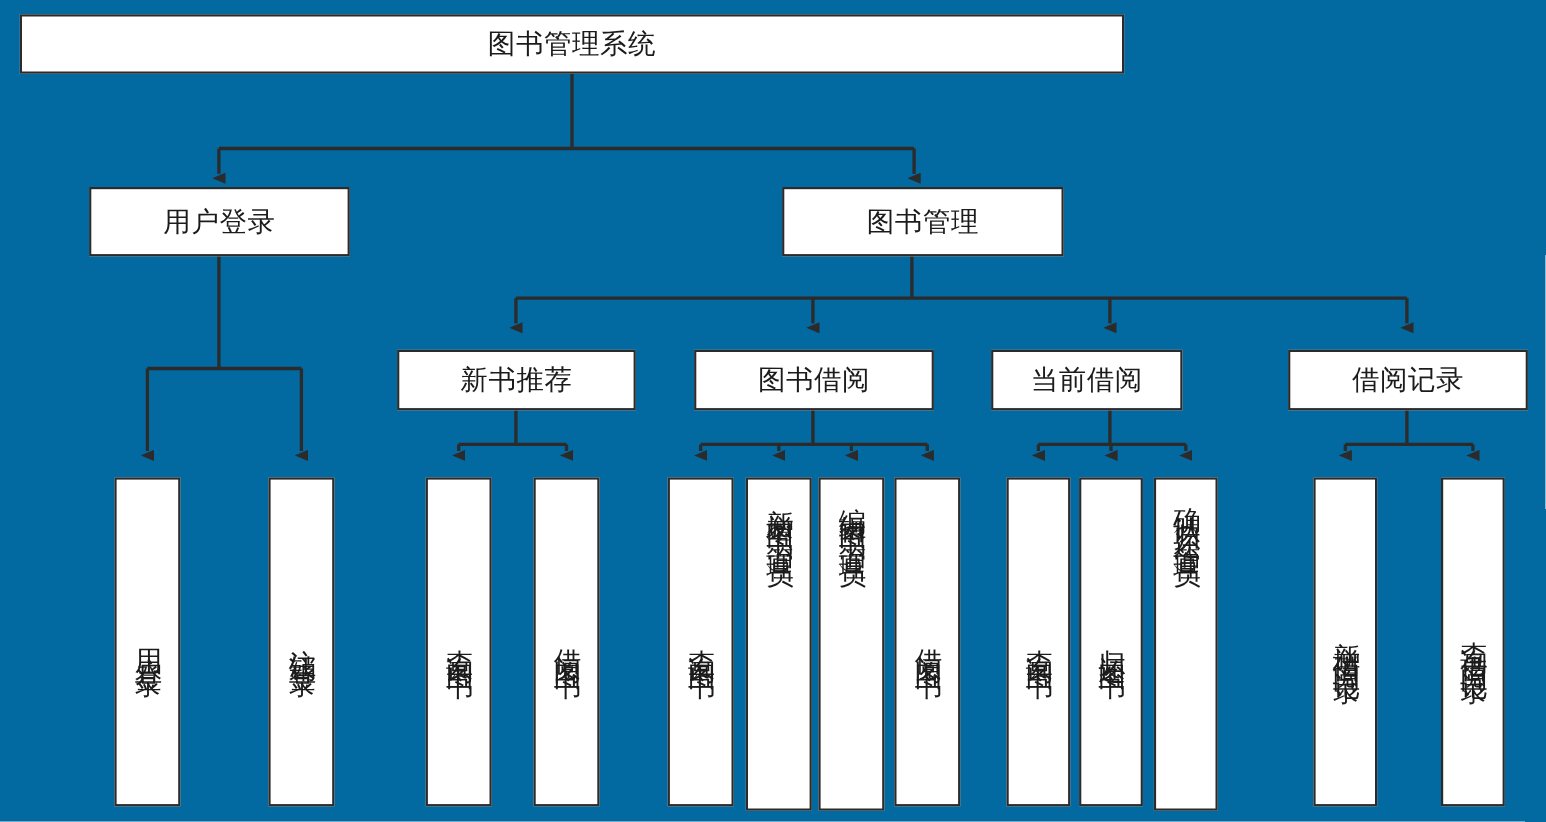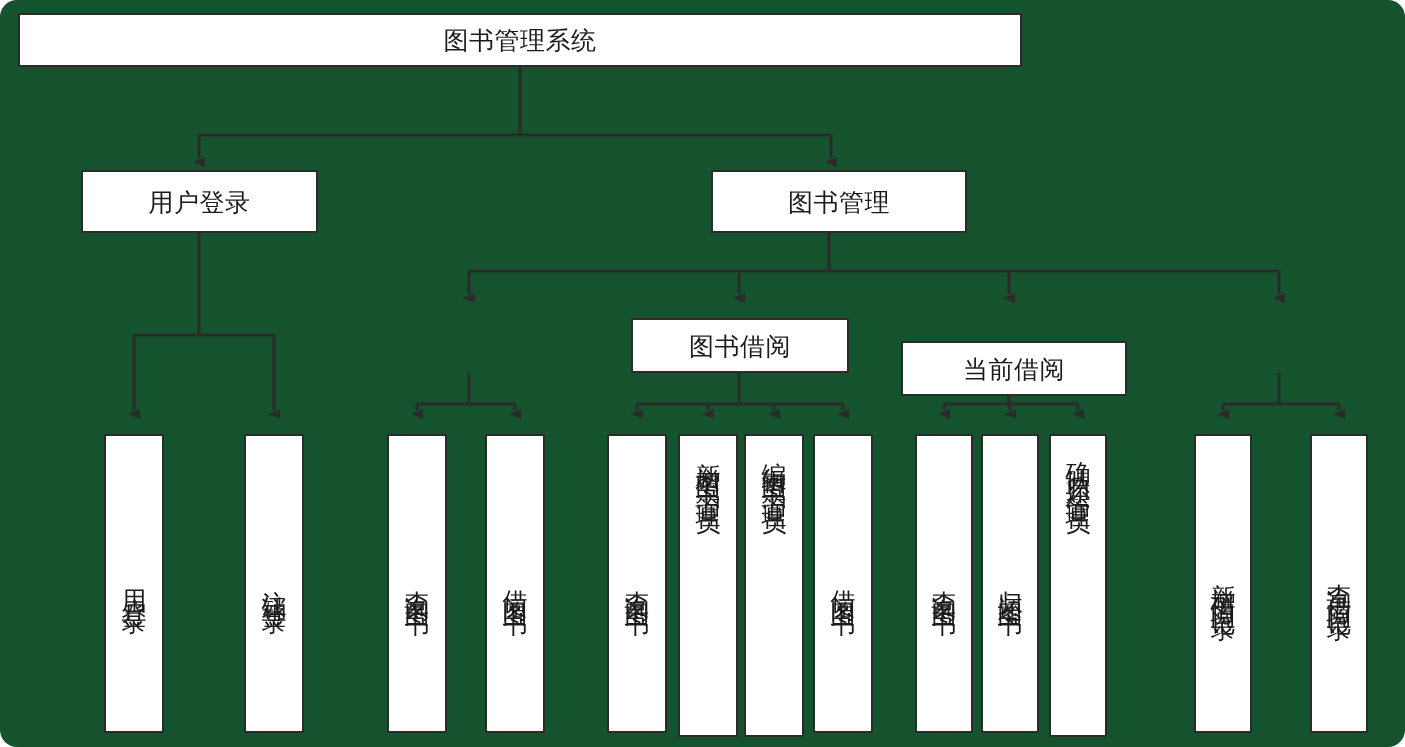--- a/index.html
+++ b/index.html
@@ -8,23 +8,22 @@
     padding: 0;
     background: #ffffff;
   }
   body {
     font-family: "Liberation Sans", "DejaVu Sans", sans-serif;
   }
   #diagram-root {
     position: relative;
     width: 1405px;
     height: 747px;
-    background: #14532d;
+    background: #0369a1;
     overflow: hidden;
-    border-radius: 17px;
   }
   #edges-layer {
     position: absolute;
     left: 0;
     top: 0;
     width: 1405px;
     height: 747px;
     pointer-events: none;
   }
   .node {
@@ -143,25 +142,31 @@
     <span class="label">图书管理系统</span>
   </div>
 
   <div class="node h" style="left:81px; top:170px; width:237px; height:63px;">
     <span class="label">用户登录</span>
   </div>
   <div class="node h" style="left:711px; top:170px; width:256px; height:63px;">
     <span class="label">图书管理</span>
   </div>
 
+  <div class="node h" style="left:361px; top:318px; width:217px; height:55px;">
+    <span class="label">新书推荐</span>
+  </div>
   <div class="node h" style="left:631px; top:318px; width:218px; height:55px;">
     <span class="label">图书借阅</span>
   </div>
-  <div class="node h" style="left:901px; top:318px; width:226px; height:55px;margin-top:23px;">
+  <div class="node h" style="left:901px; top:318px; width:174px; height:55px;">
     <span class="label">当前借阅</span>
+  </div>
+  <div class="node h" style="left:1171px; top:318px; width:218px; height:55px;">
+    <span class="label">借阅记录</span>
   </div>
 
   <div class="node v align-mid" style="left:104px; top:434px; width:60px; height:299px;">
     <span class="label">用户登录</span>
   </div>
   <div class="node v align-mid" style="left:244px; top:434px; width:60px; height:299px;">
     <span class="label">注销登录</span>
   </div>
 
   <div class="node v align-mid" style="left:387px; top:434px; width:60px; height:299px;">

